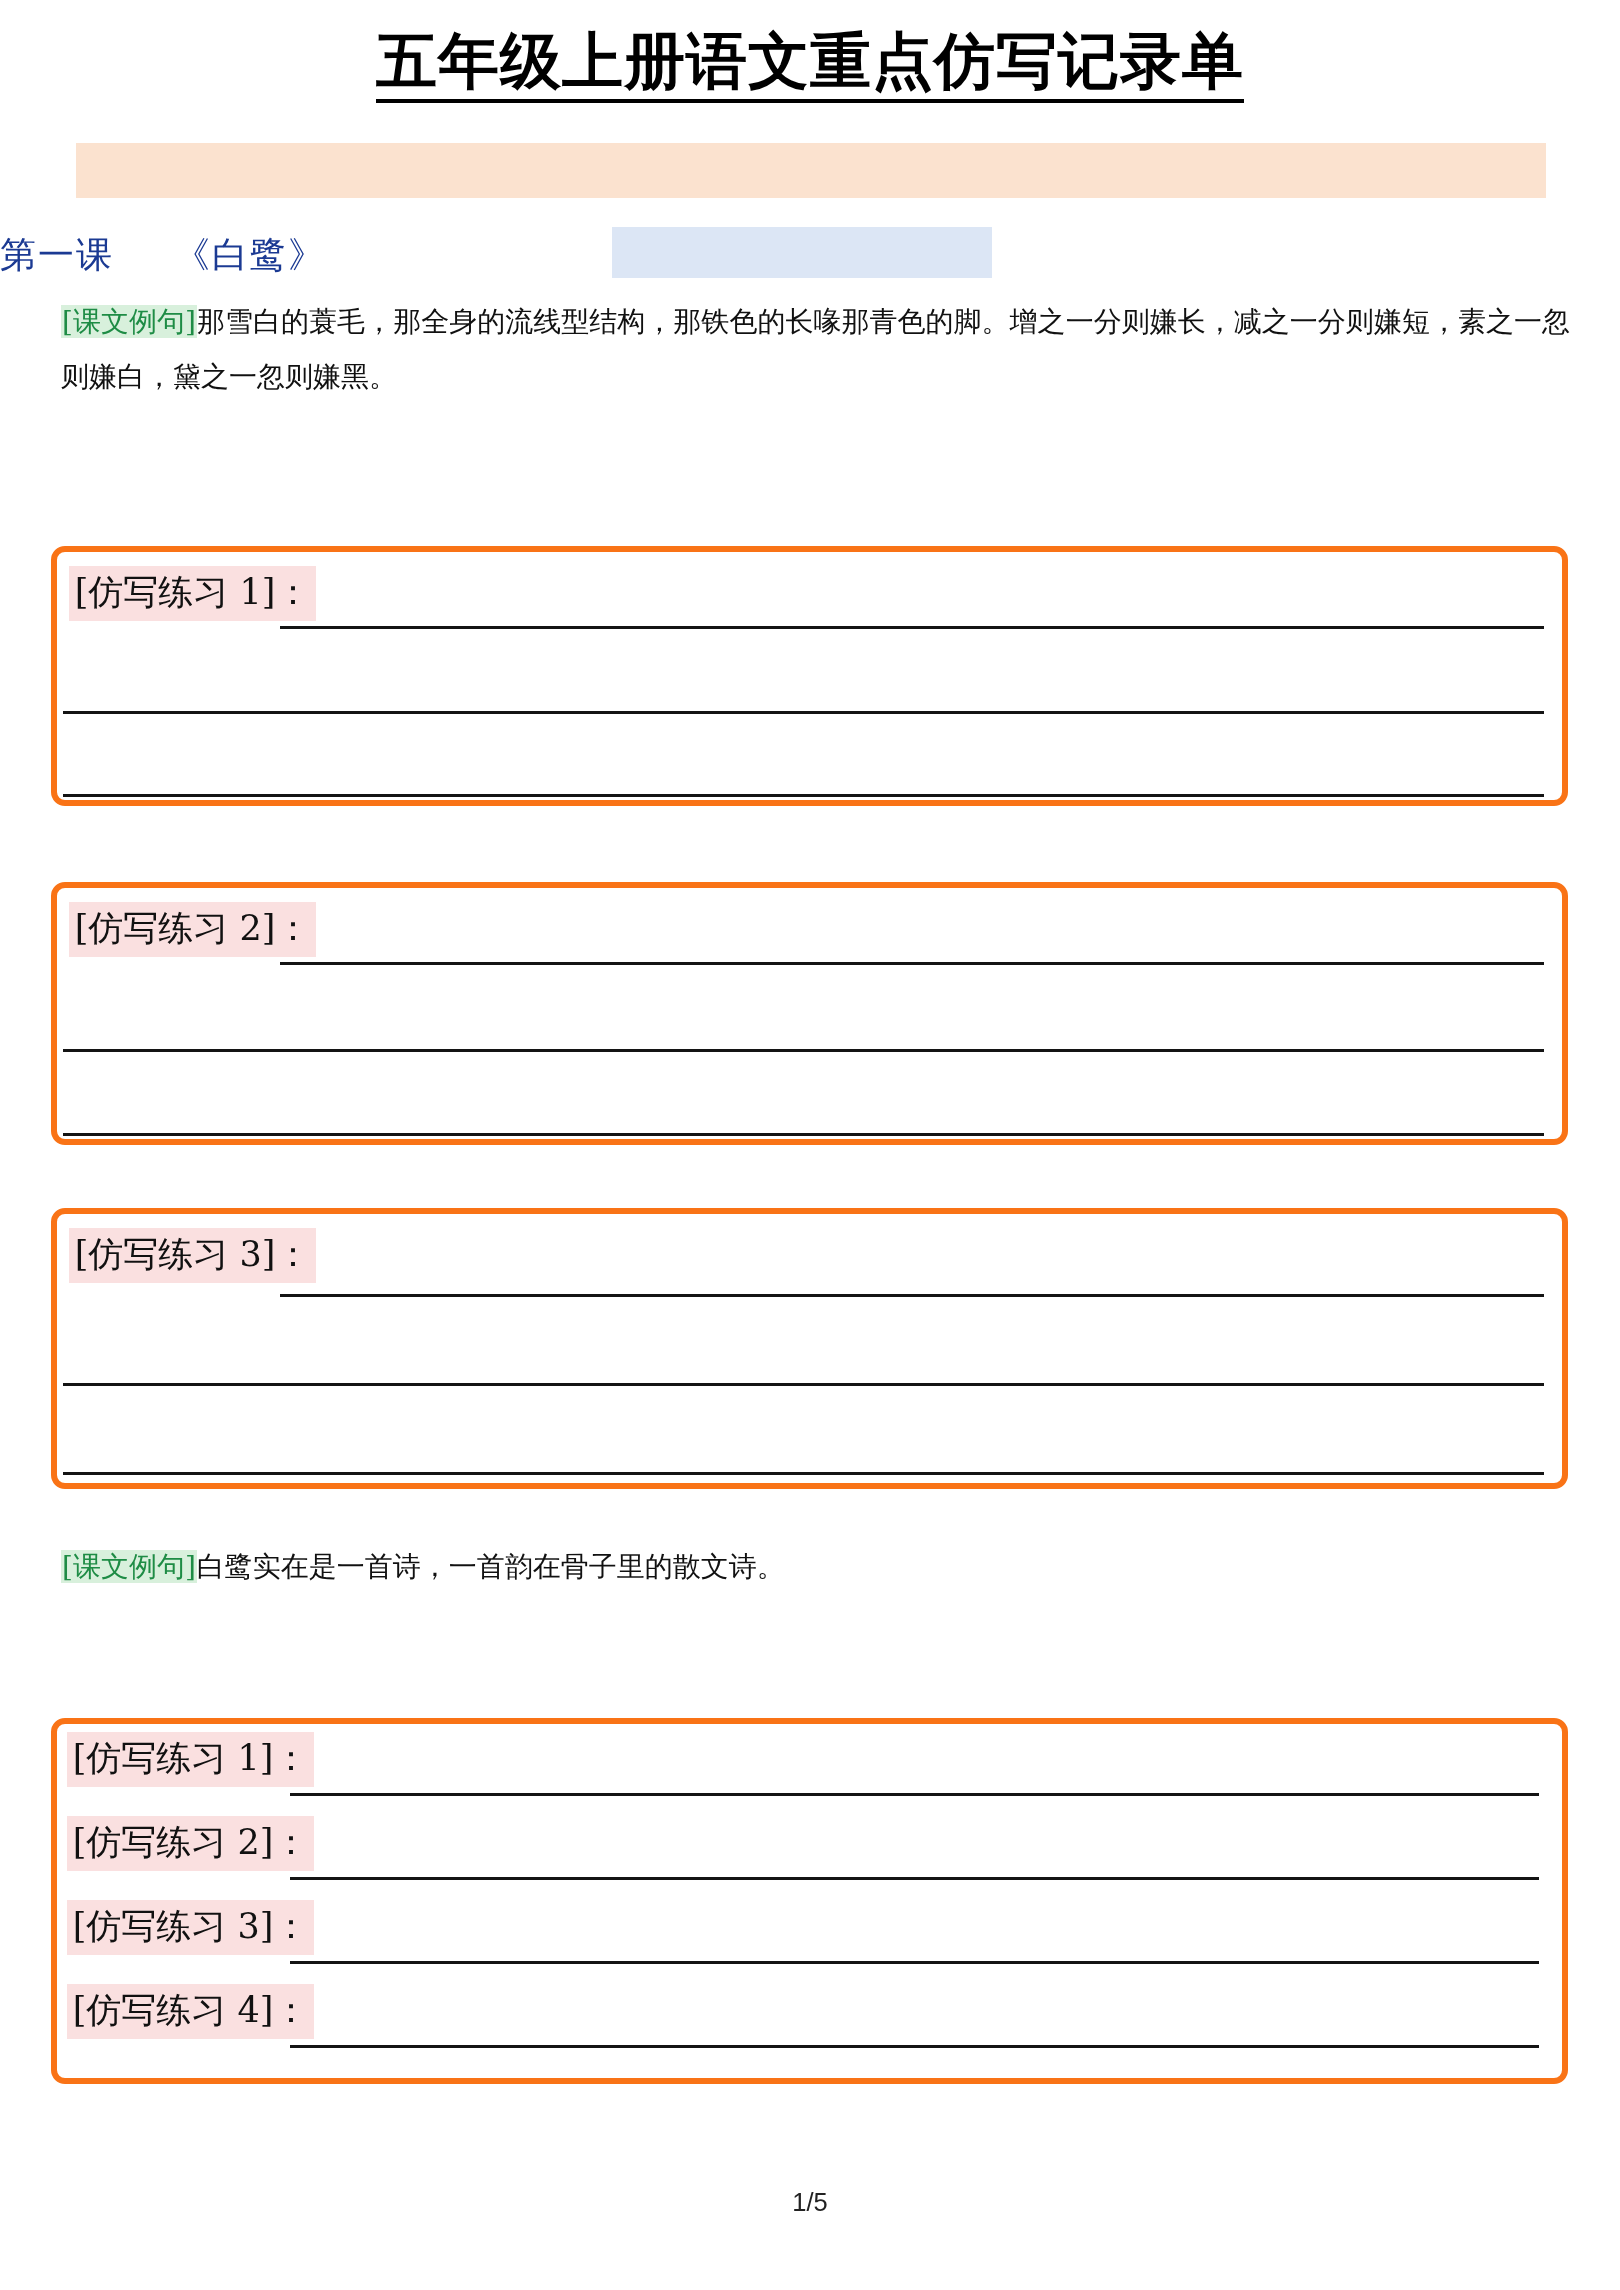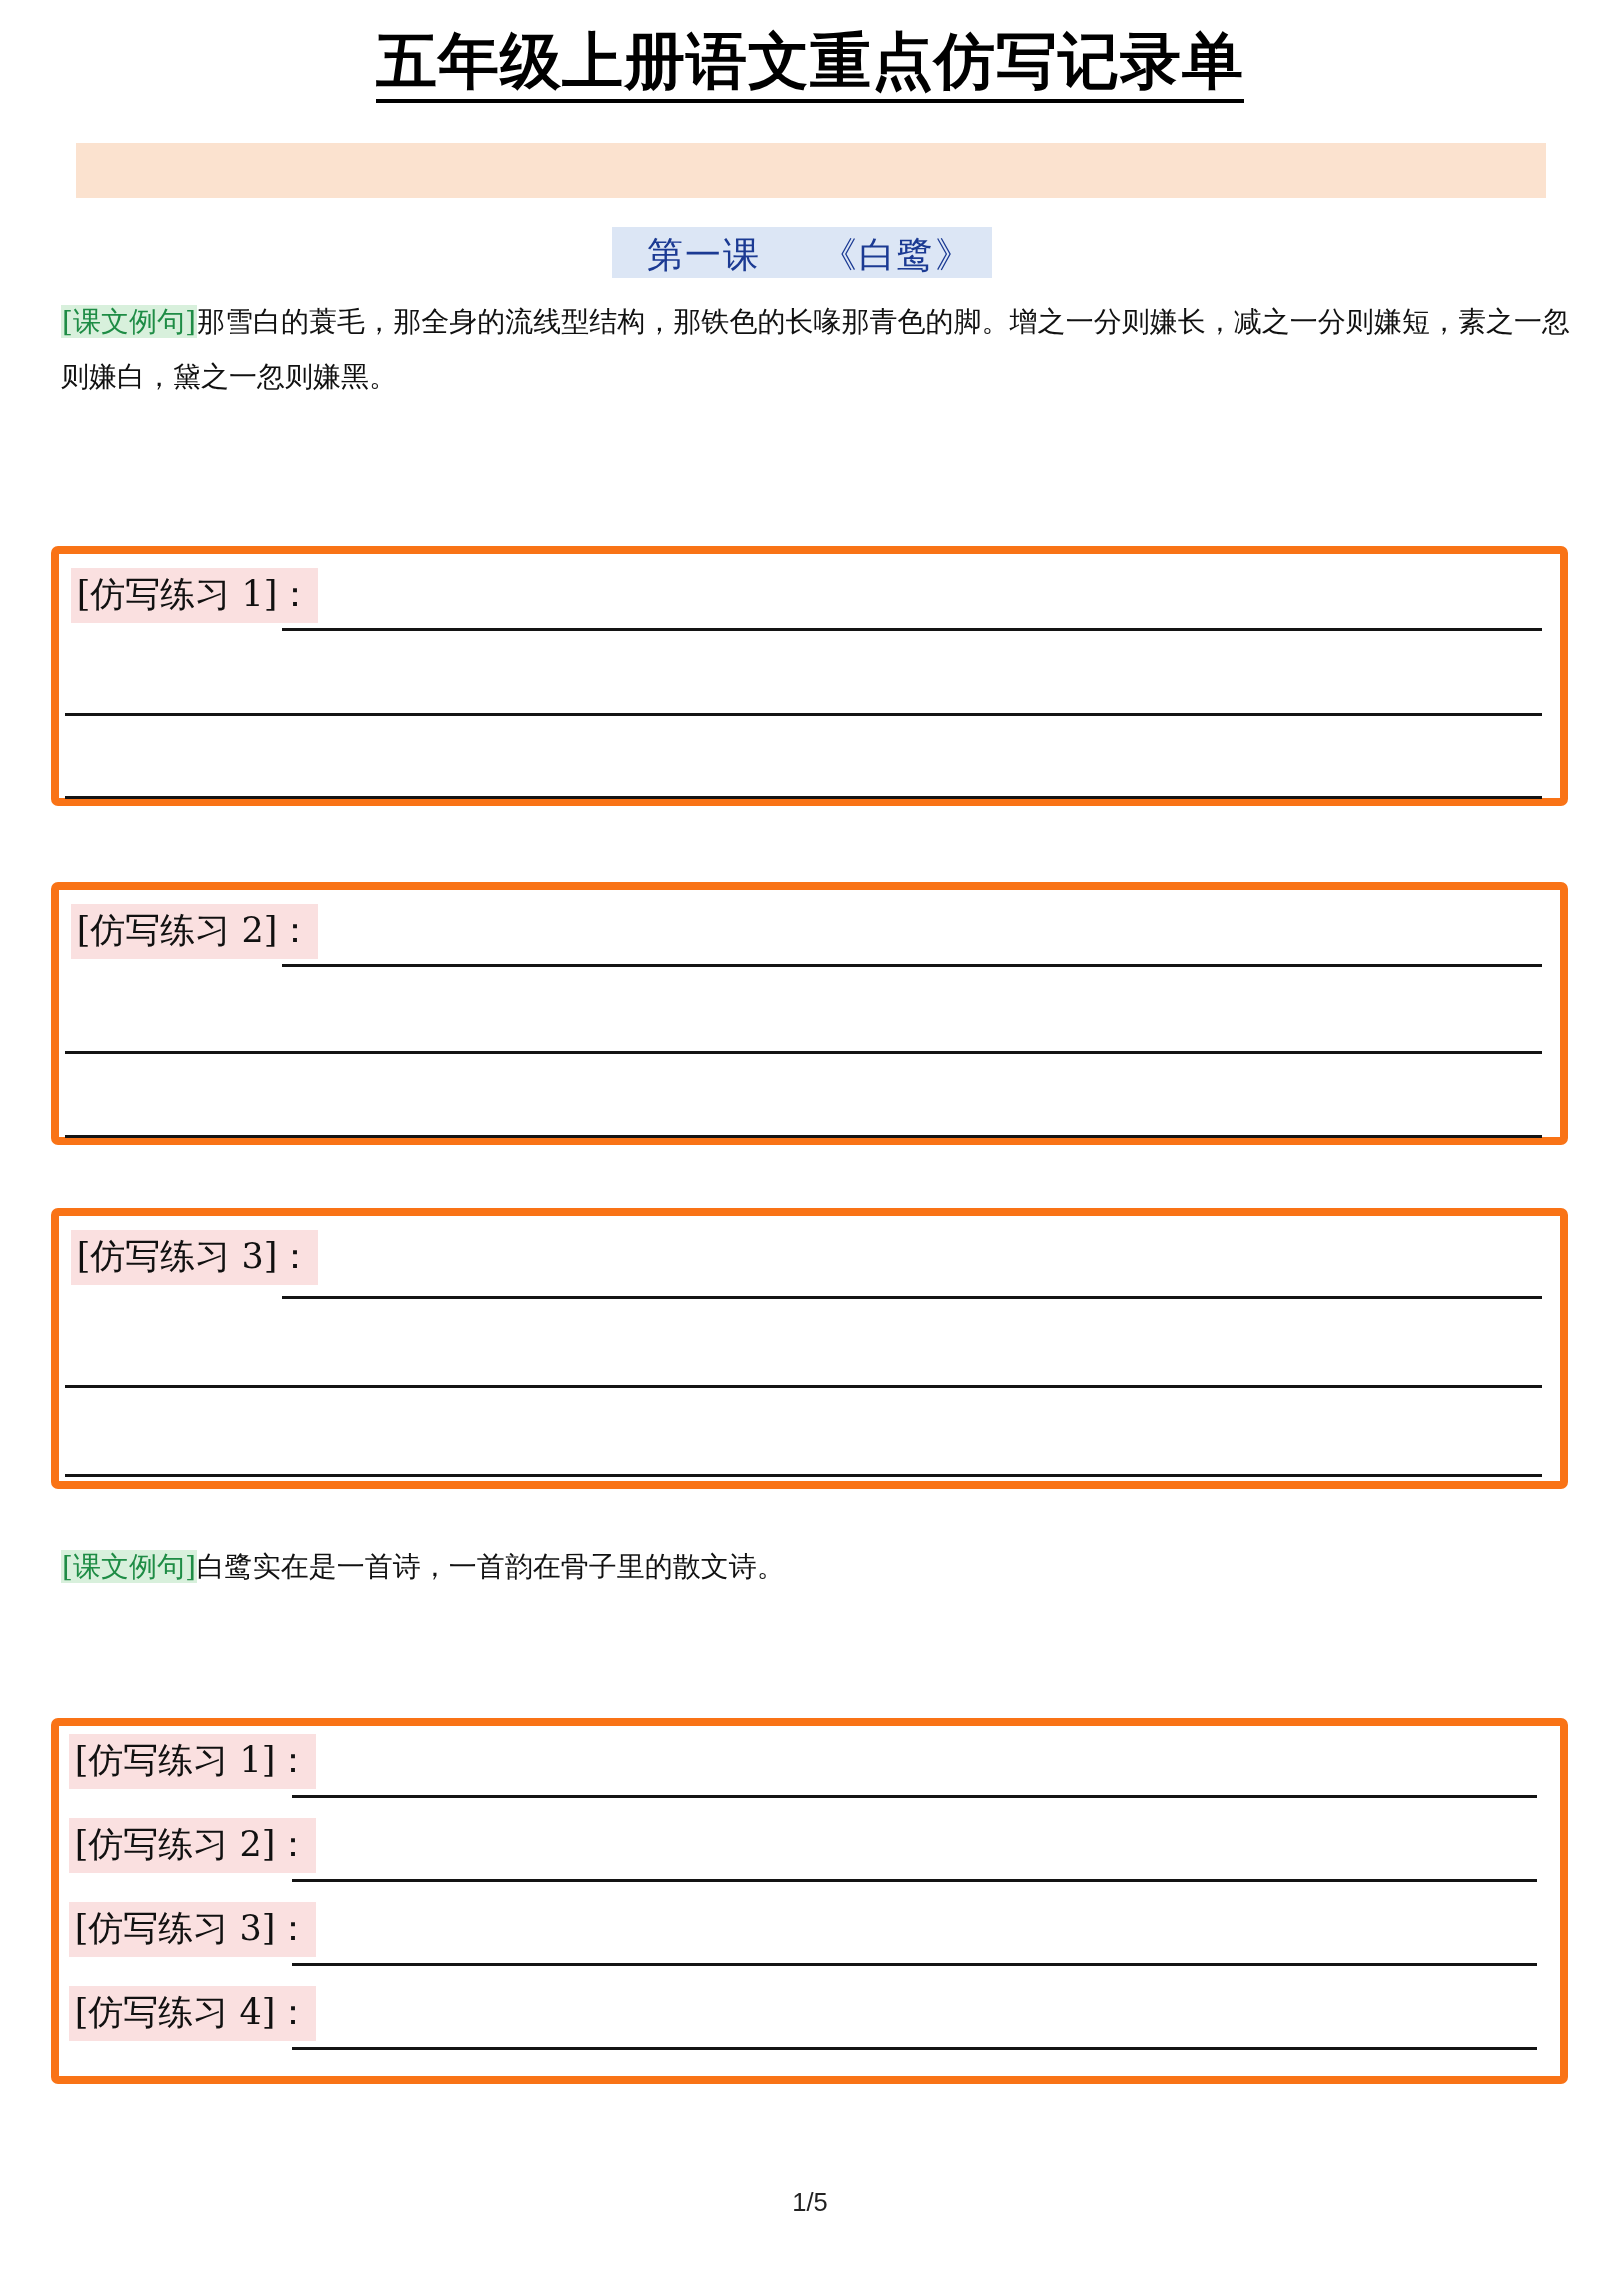--- a/index.html
+++ b/index.html
@@ -72,21 +72,20 @@
     top: 227px;
     width: 380px;
     height: 51px;
     background: #dce6f5;
   }
   .lesson-title {
     position: absolute;
     left: 0;
     top: 231px;
     width: 1620px;
-    text-align: center;
     font-size: 36px;
     color: #1b3a93;
     letter-spacing: 2px;
     font-family: "DejaVu Serif", "Liberation Serif", serif;
   }
   .lesson-title .gap { display: inline-block; width: 33px; }
 
   
   .example {
     position: absolute;
@@ -106,22 +105,22 @@
     color: #1e8c45;
     padding: 0 1px;
   }
 
   
   .practice-box {
     position: absolute;
     left: 51px;
     width: 1517px;
     box-sizing: border-box;
-    border: 8px solid #f97316;
-    border-radius: 7px;
+    border: 6px solid #f97316;
+    border-radius: 14px;
     background: #ffffff;
   }
   .box-1 { top: 546px;  height: 260px; }
   .box-2 { top: 882px;  height: 263px; }
   .box-3 { top: 1208px; height: 281px; }
   .box-4 { top: 1718px; height: 366px; }
 
   
   .line-row {
     position: relative;

